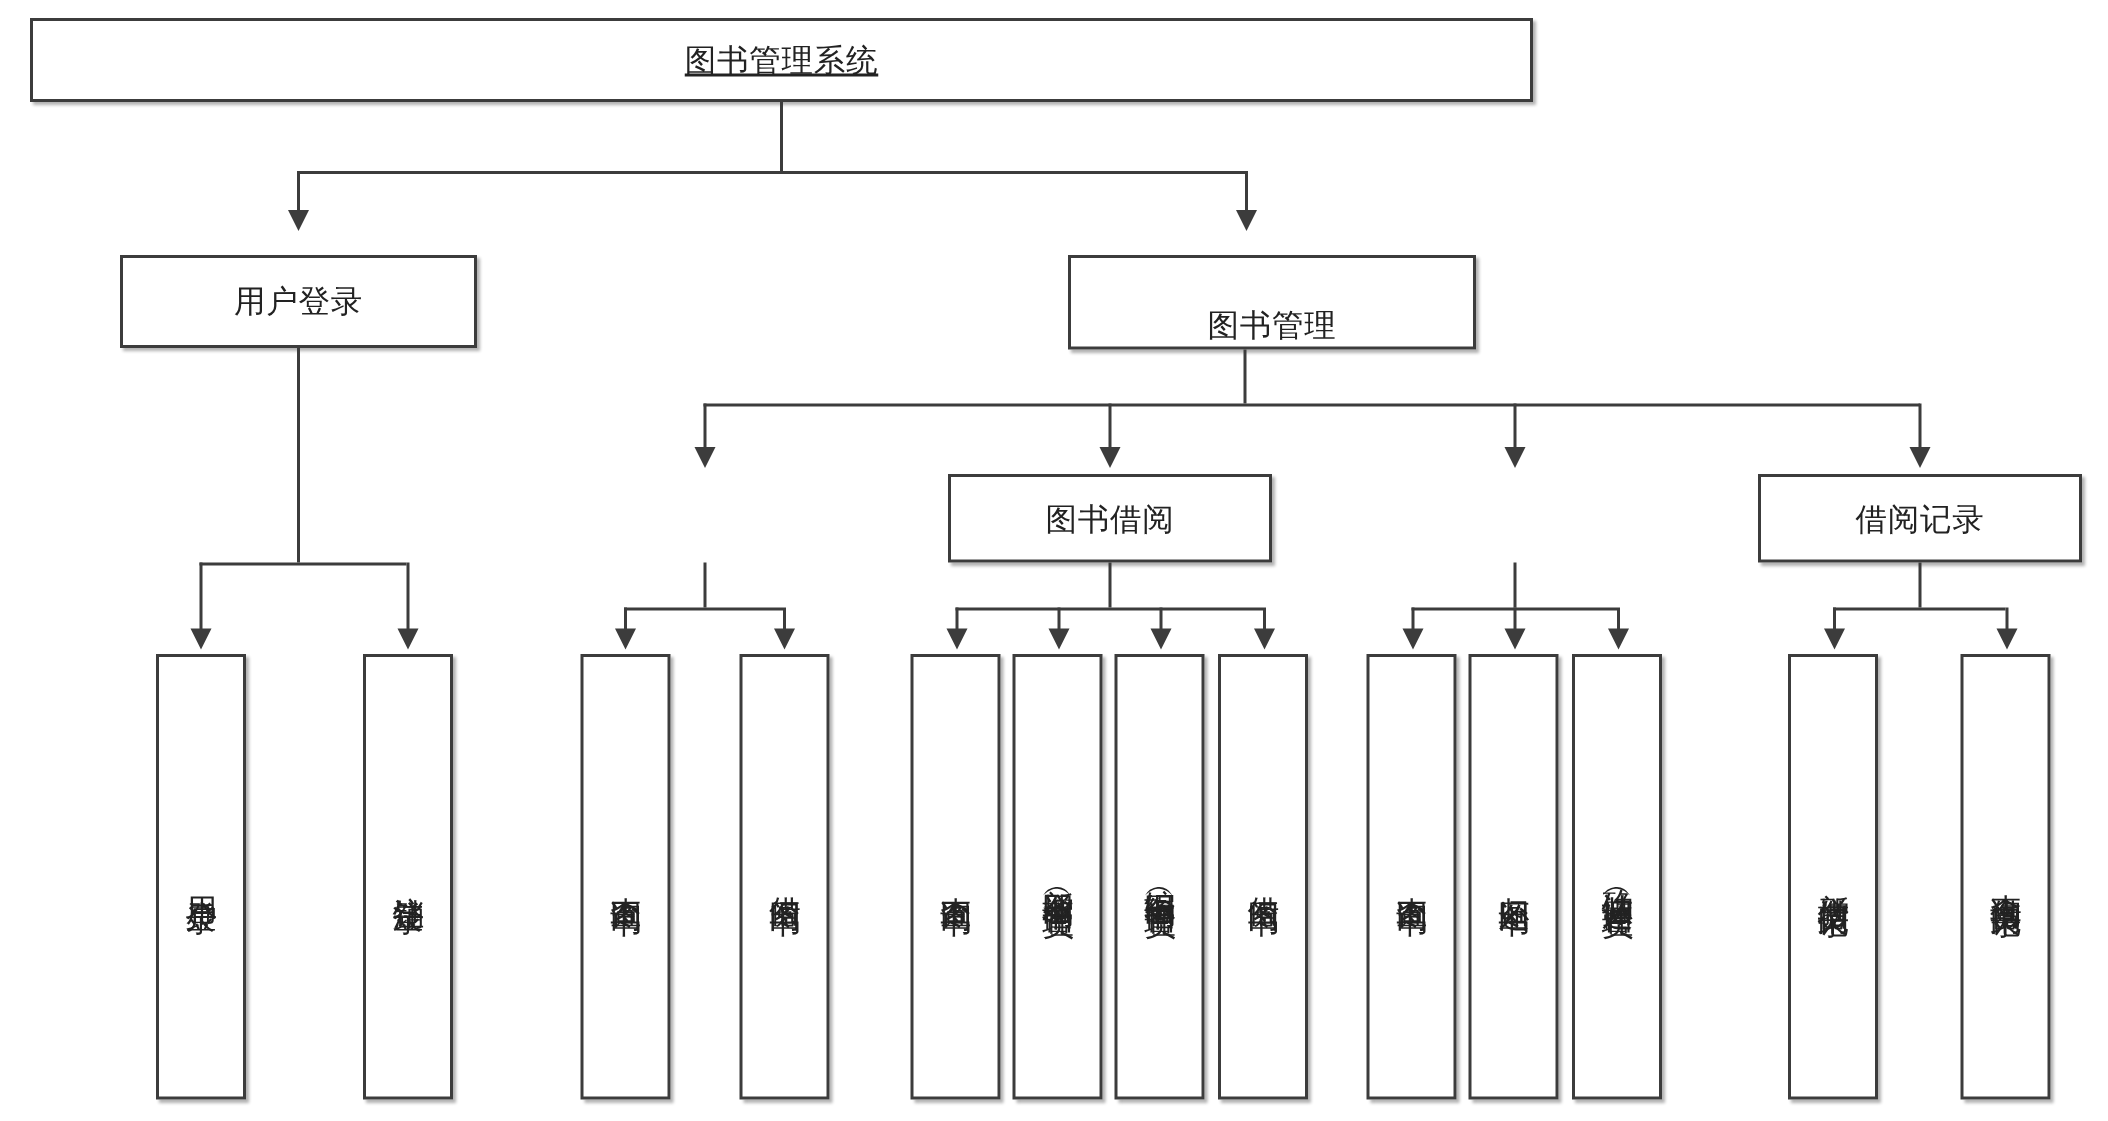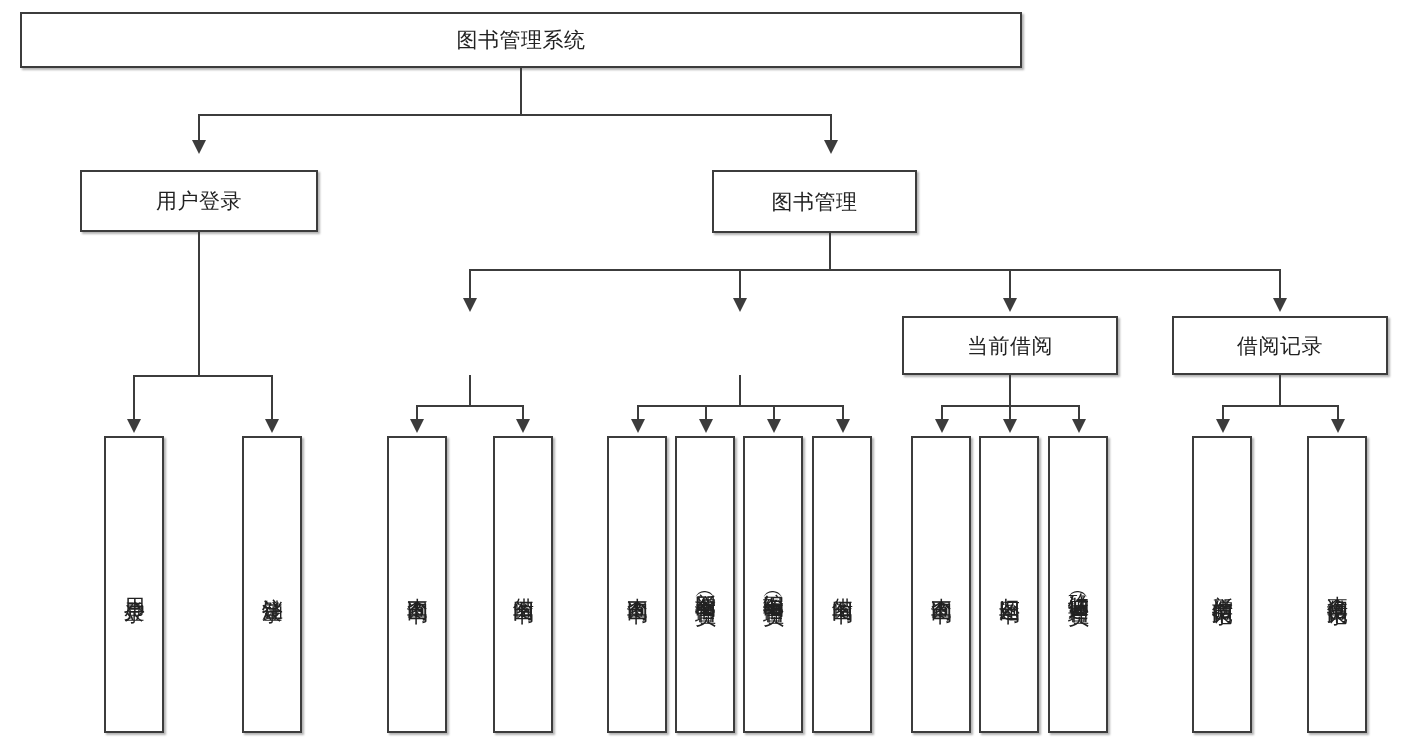--- a/index.html
+++ b/index.html
@@ -76,37 +76,37 @@
     color: #b9b9b9;
     white-space: nowrap;
     user-select: none;
   }
 </style>
 </head>
 <body>
 
 <div id="canvas">
 
-  <div class="node horiz root" style="left:20px; top:12px; width:1002px; height:56px;">
+  <div class="node horiz root" style="left:20px; top:12px; width:1002px; height:56px;text-decoration:underline;">
     <span class="txt">图书管理系统</span>
   </div>
 
   <div class="vline" style="left:520px; top:68px; height:46px;"></div>
 
   <div class="hline" style="left:198px; top:114px; width:634px;"></div>
 
   <div class="vline" style="left:198px; top:114px; height:28px;"></div>
   <div class="arrow" style="left:192px; top:140px;"></div>
   <div class="vline" style="left:830px; top:114px; height:28px;"></div>
   <div class="arrow" style="left:824px; top:140px;"></div>
 
   <div class="node horiz" style="left:80px; top:170px; width:238px; height:62px;">
     <span class="txt">用户登录</span>
   </div>
-  <div class="node horiz" style="left:712px; top:170px; width:205px; height:63px;">
+  <div class="node horiz" style="left:712px; top:170px; width:272px; height:63px;align-items:flex-end;">
     <span class="txt">图书管理</span>
   </div>
 
   <div class="vline" style="left:198px; top:232px; height:143px;"></div>
   <div class="hline" style="left:133px; top:375px; width:138px;"></div>
   <div class="vline" style="left:133px; top:375px; height:46px;"></div>
   <div class="arrow" style="left:127px; top:419px;"></div>
   <div class="vline" style="left:271px; top:375px; height:46px;"></div>
   <div class="arrow" style="left:265px; top:419px;"></div>
 
@@ -114,22 +114,22 @@
   <div class="hline" style="left:469px; top:269px; width:811px;"></div>
   <div class="vline" style="left:469px; top:269px; height:31px;"></div>
   <div class="arrow" style="left:463px; top:298px;"></div>
   <div class="vline" style="left:739px; top:269px; height:31px;"></div>
   <div class="arrow" style="left:733px; top:298px;"></div>
   <div class="vline" style="left:1009px; top:269px; height:31px;"></div>
   <div class="arrow" style="left:1003px; top:298px;"></div>
   <div class="vline" style="left:1279px; top:269px; height:31px;"></div>
   <div class="arrow" style="left:1273px; top:298px;"></div>
 
-  <div class="node horiz" style="left:902px; top:316px; width:216px; height:59px;">
-    <span class="txt">当前借阅</span>
+  <div class="node horiz" style="left:632px; top:316px; width:216px; height:59px;">
+    <span class="txt">图书借阅</span>
   </div>
   <div class="node horiz" style="left:1172px; top:316px; width:216px; height:59px;">
     <span class="txt">借阅记录</span>
   </div>
 
   <div class="vline" style="left:469px; top:375px; height:30px;"></div>
   <div class="hline" style="left:416px; top:405px; width:106px;"></div>
   <div class="vline" style="left:416px; top:405px; height:16px;"></div>
   <div class="arrow" style="left:410px; top:419px;"></div>
   <div class="vline" style="left:522px; top:405px; height:16px;"></div>

